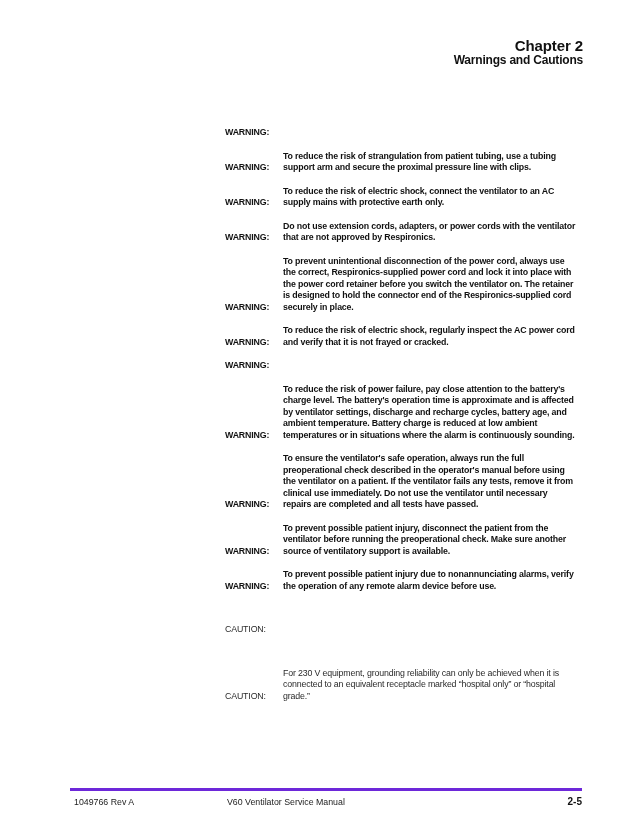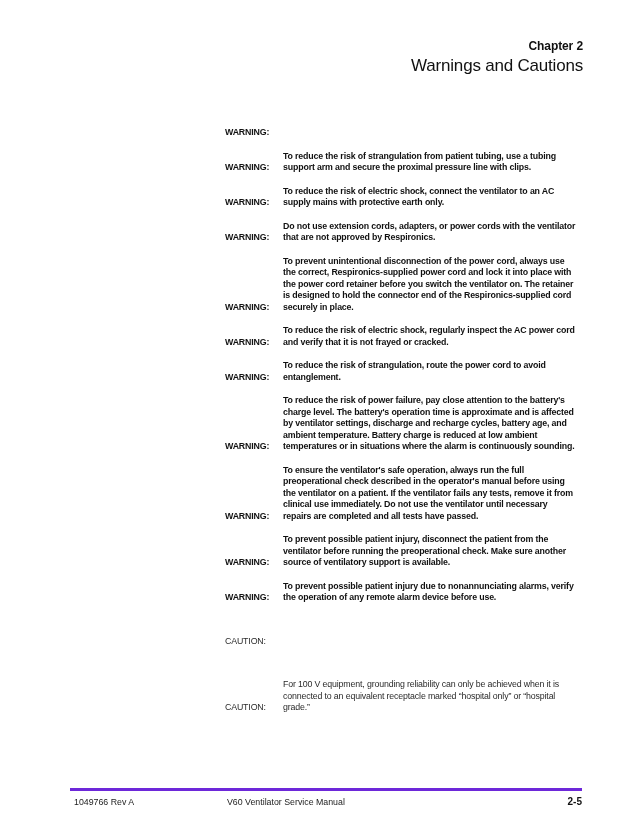--- a/index.html
+++ b/index.html
@@ -18,31 +18,31 @@
   }
 
   
   .header {
     position: absolute;
     top: 40px;
     right: 55px;
     text-align: right;
   }
   .chapter-label {
-    font-size: 12px;
+    font-size: 15px;
     font-weight: bold;
     letter-spacing: -0.1px;
     line-height: 12px;
   }
   .page-title {
-    font-size: 17px;
-    font-weight: normal;
+    font-size: 12px;
+    font-weight: bold;
     letter-spacing: -0.2px;
     line-height: 16px;
-    margin-top: 6px;
+    margin-top: 0;
   }
 
   
   .notices {
     position: absolute;
     top: 127px;
     left: 225px;
     width: 353px;
   }
   .notice {
@@ -134,21 +134,20 @@
       <span class="text">To prevent unintentional disconnection of the power cord, always use the correct, Respironics-supplied power cord and lock it into place with the power cord retainer before you switch the ventilator on. The retainer is designed to hold the connector end of the Respironics-supplied cord securely in place.</span>
     </div>
 
     <div class="notice">
       <span class="label">WARNING:</span>
       <span class="text">To reduce the risk of electric shock, regularly inspect the AC power cord and verify that it is not frayed or cracked.</span>
     </div>
 
     <div class="notice">
       <span class="label">WARNING:</span>
-      <span class="text">To reduce the risk of strangulation, route the power cord to avoid entanglement.</span>
     </div>
 
     <div class="notice">
       <span class="label">WARNING:</span>
       <span class="text">To reduce the risk of power failure, pay close attention to the battery's charge level. The battery's operation time is approximate and is affected by ventilator settings, discharge and recharge cycles, battery age, and ambient temperature. Battery charge is reduced at low ambient temperatures or in situations where the alarm is continuously sounding.</span>
     </div>
 
     <div class="notice">
       <span class="label">WARNING:</span>
       <span class="text">To ensure the ventilator's safe operation, always run the full preoperational check described in the operator's manual before using the ventilator on a patient. If the ventilator fails any tests, remove it from clinical use immediately. Do not use the ventilator until necessary repairs are completed and all tests have passed.</span>
@@ -163,21 +162,21 @@
       <span class="label">WARNING:</span>
       <span class="text">To prevent possible patient injury due to nonannunciating alarms, verify the operation of any remote alarm device before use.</span>
     </div>
 
     <div class="notice caution">
       <span class="label">CAUTION:</span>
     </div>
 
     <div class="notice caution">
       <span class="label">CAUTION:</span>
-      <span class="text">For 100 V equipment, grounding reliability can only be achieved when it is connected to an equivalent receptacle marked “hospital only” or “hospital grade.”</span>
+      <span class="text">For 230 V equipment, grounding reliability can only be achieved when it is connected to an equivalent receptacle marked “hospital only” or “hospital grade.”</span>
     </div>
   </div>
 
   <div class="footer">
     <span class="doc-number">1049766 Rev A</span>
     <span class="manual-title">V60 Ventilator Service Manual</span>
     <span class="page-number">2-5</span>
   </div>
 
 </div>

